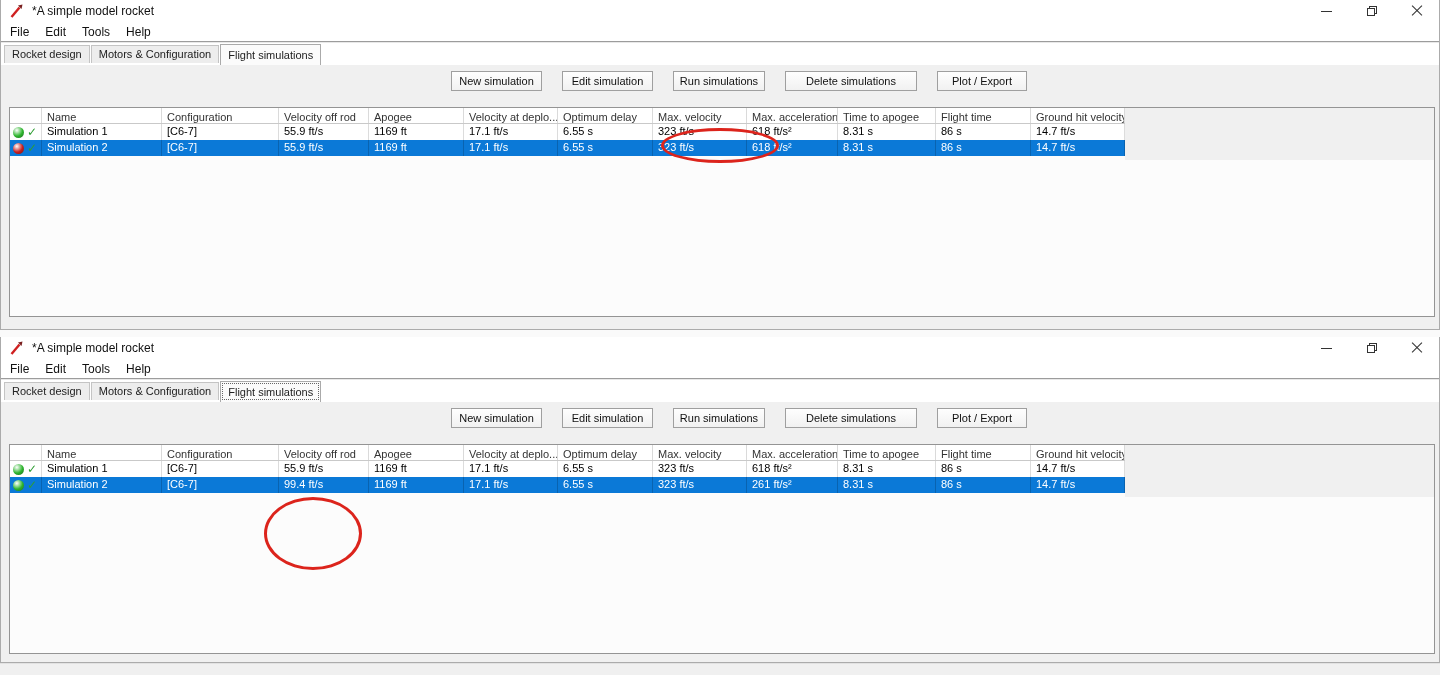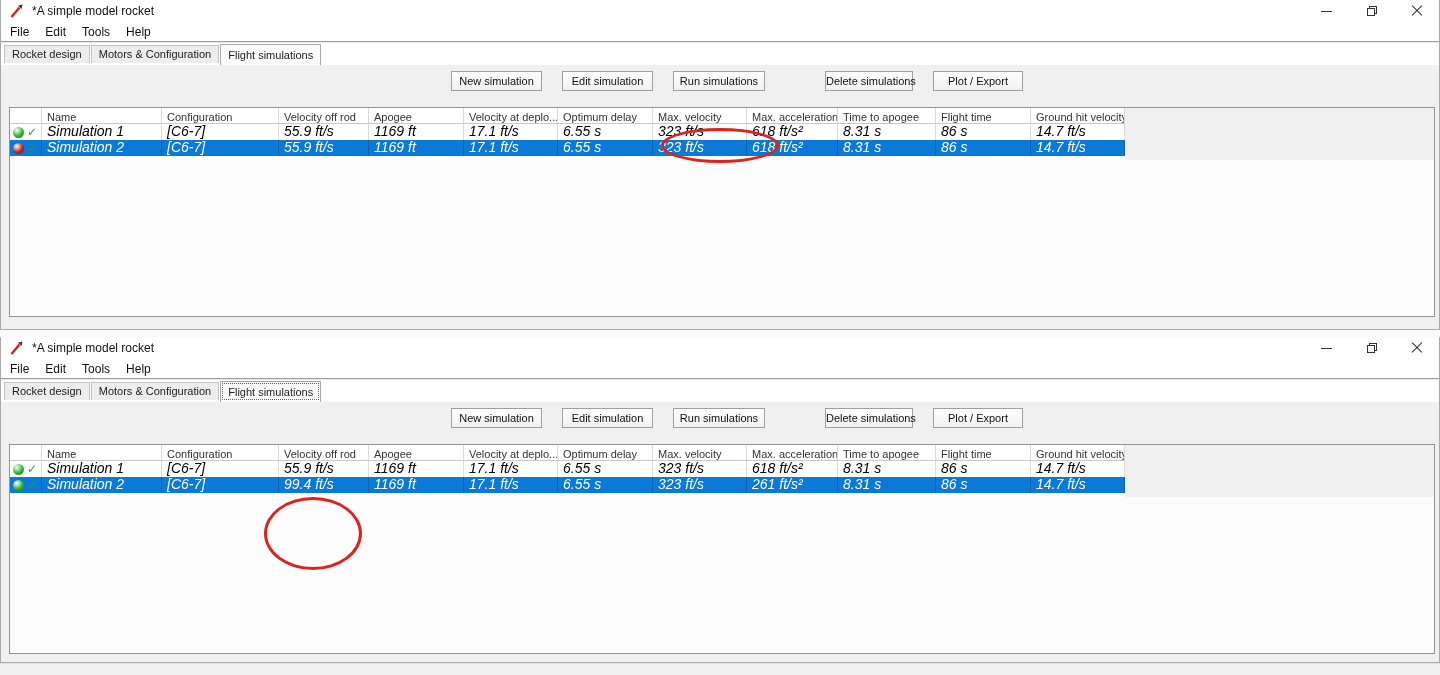--- a/index.html
+++ b/index.html
@@ -39,32 +39,32 @@
   .tab.selected { height:21px; line-height:20px; background:#fbfbfb; border-color:#aaa; position:relative; z-index:2; }
   .tab.focus-ring { outline:1px dotted #666; outline-offset:-3px; }
 
   
   .content { position:absolute; left:0; top:65px; right:0; bottom:0; background:#f0f0f0; }
 
   .btnrow { position:absolute; left:450px; top:6px; display:flex; gap:20px; }
   .btn { height:20px; font-size:11px; color:#111; background:linear-gradient(#fefefe,#f1f1f1);
     border:1px solid #9f9f9f; border-radius:0; cursor:pointer; white-space:nowrap;
     font-family:"Liberation Sans","DejaVu Sans",sans-serif; }
-  .btn.w1 { width:91px; } .btn.w2 { width:91px; } .btn.w3 { width:92px; } .btn.w4 { width:88px;margin-left:40px; } .btn.w5 { width:90px; }
+  .btn.w1 { width:91px; } .btn.w2 { width:91px; } .btn.w3 { width:92px; } .btn.w4 { width:132px; } .btn.w5 { width:90px; }
 
   
   .tablewrap { position:absolute; left:8px; top:42px; width:1426px; height:210px;
     background:#fcfcfc; border:1px solid #949494; overflow:hidden; }
   .rightfill { position:absolute; left:1115px; top:0; right:0; height:52px; background:#f0f0f0; }
   .trow { position:relative; display:flex; width:1115px; height:16px; background:#fff; }
   .trow.thead { height:16px; border-bottom:1px solid #c9c9c9; background:#fff; }
   .hcell { font-size:11px; color:#333; line-height:19px; padding-left:5px;
     border-right:1px solid #dadada; overflow:hidden; white-space:nowrap; cursor:pointer; flex:none; }
-  .tcell { font-size:14px; color:#000; line-height:15px; padding-left:5px;
-    border-right:1px solid #dcdcdc; overflow:hidden; white-space:nowrap; flex:none;font-style:italic; }
+  .tcell { font-size:11px; color:#000; line-height:15px; padding-left:5px;
+    border-right:1px solid #dcdcdc; overflow:hidden; white-space:nowrap; flex:none; }
   .trow.sel .tcell { color:#fff; border-right:1px solid rgba(0,0,0,0.18); }
   .scell { flex:none; display:flex; align-items:center; border-right:1px solid #dcdcdc; }
   .trow.sel .scell { border-right:1px solid rgba(0,0,0,0.18); }
   .ball { width:11px; height:11px; border-radius:50%; margin-left:3px; flex:none; }
   .checkmark { font-size:12px; font-weight:bold; margin-left:3px; line-height:14px; }
 
   
   .annotation { position:absolute; border:3px solid #dc241c; border-radius:50%; pointer-events:none; z-index:5; background:transparent; }
   .annot-run { left:660px; top:63px; width:118px; height:35px; }
   .annot-col { left:263px; top:95px; width:98px; height:73px; }

